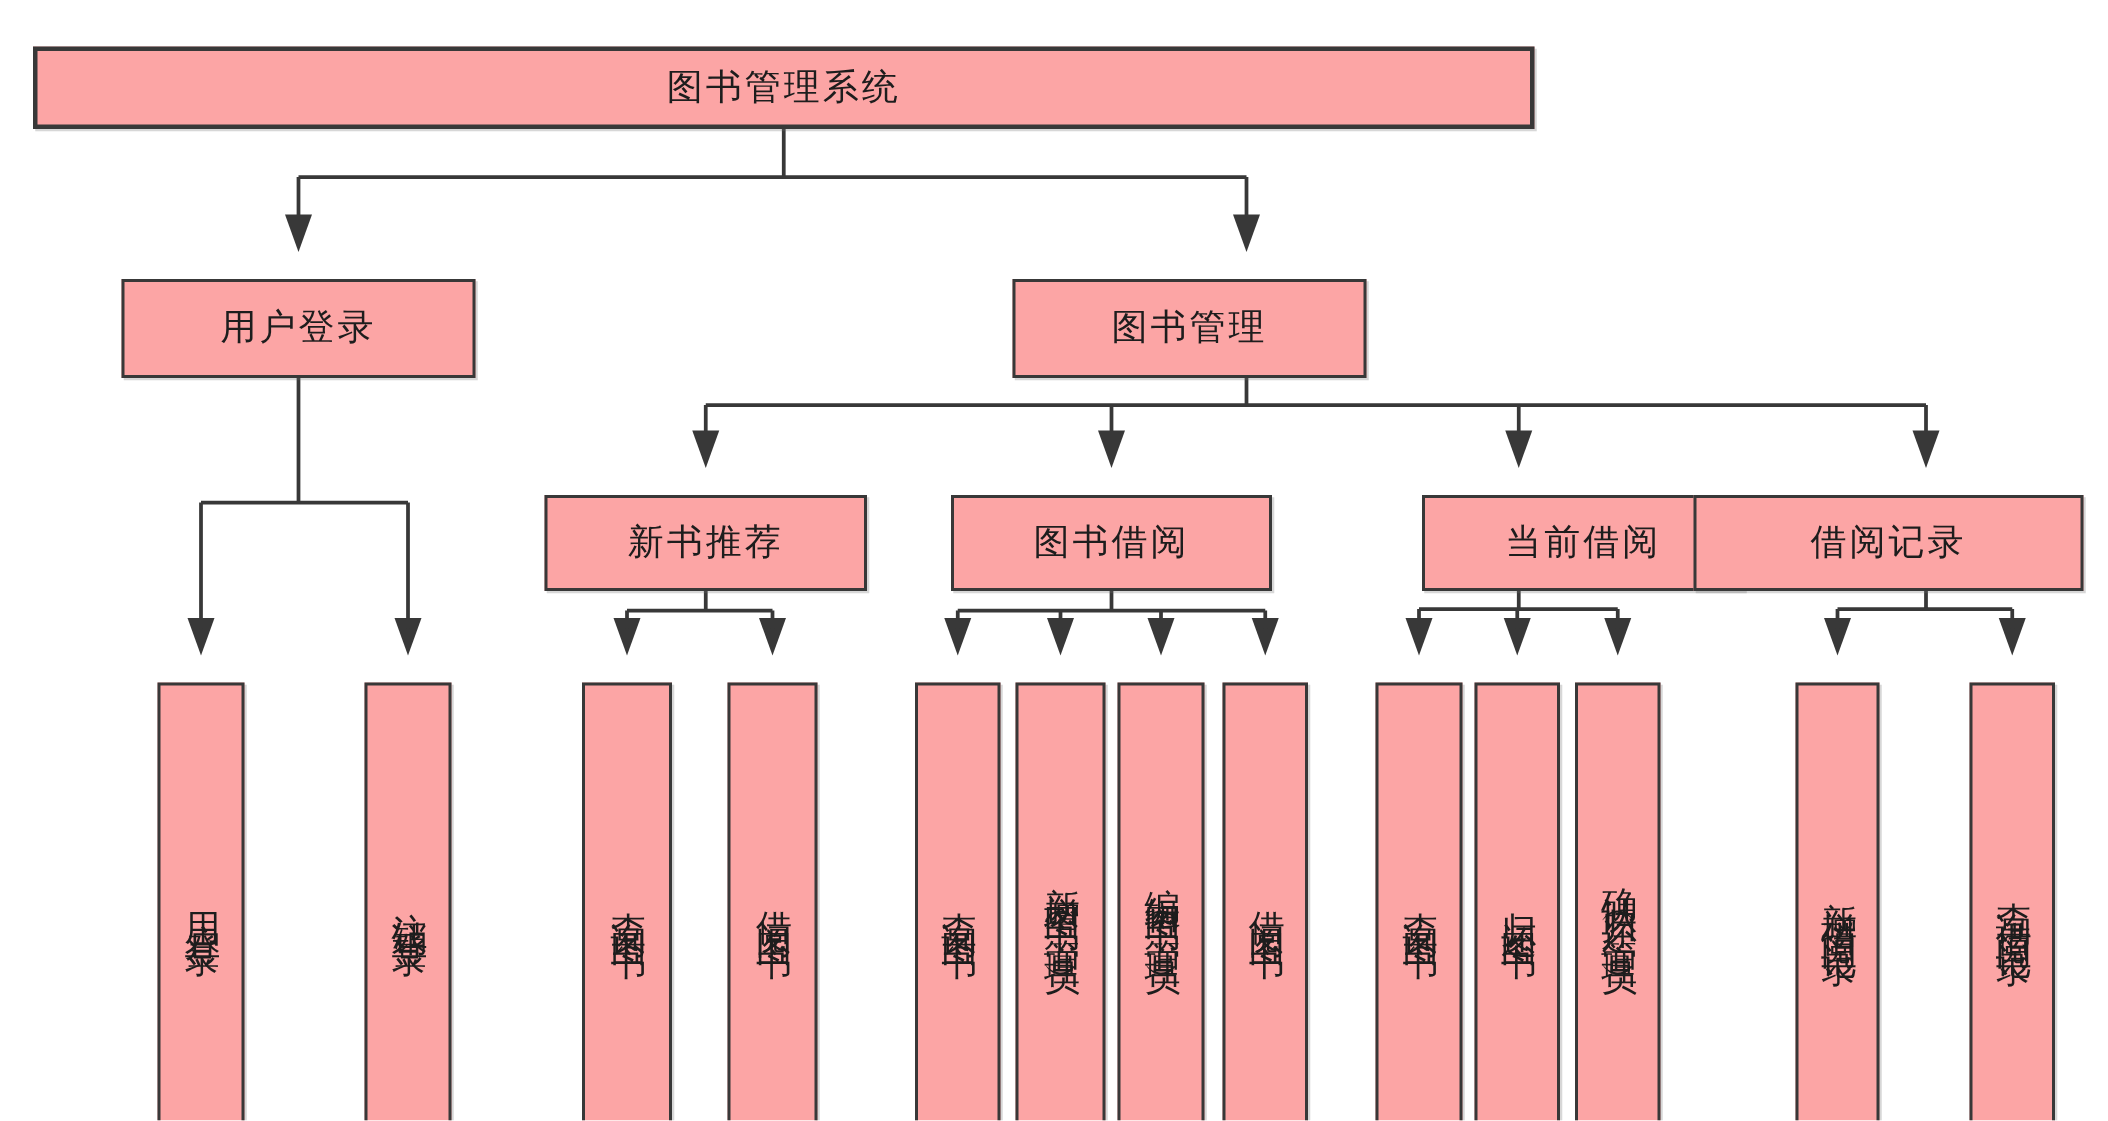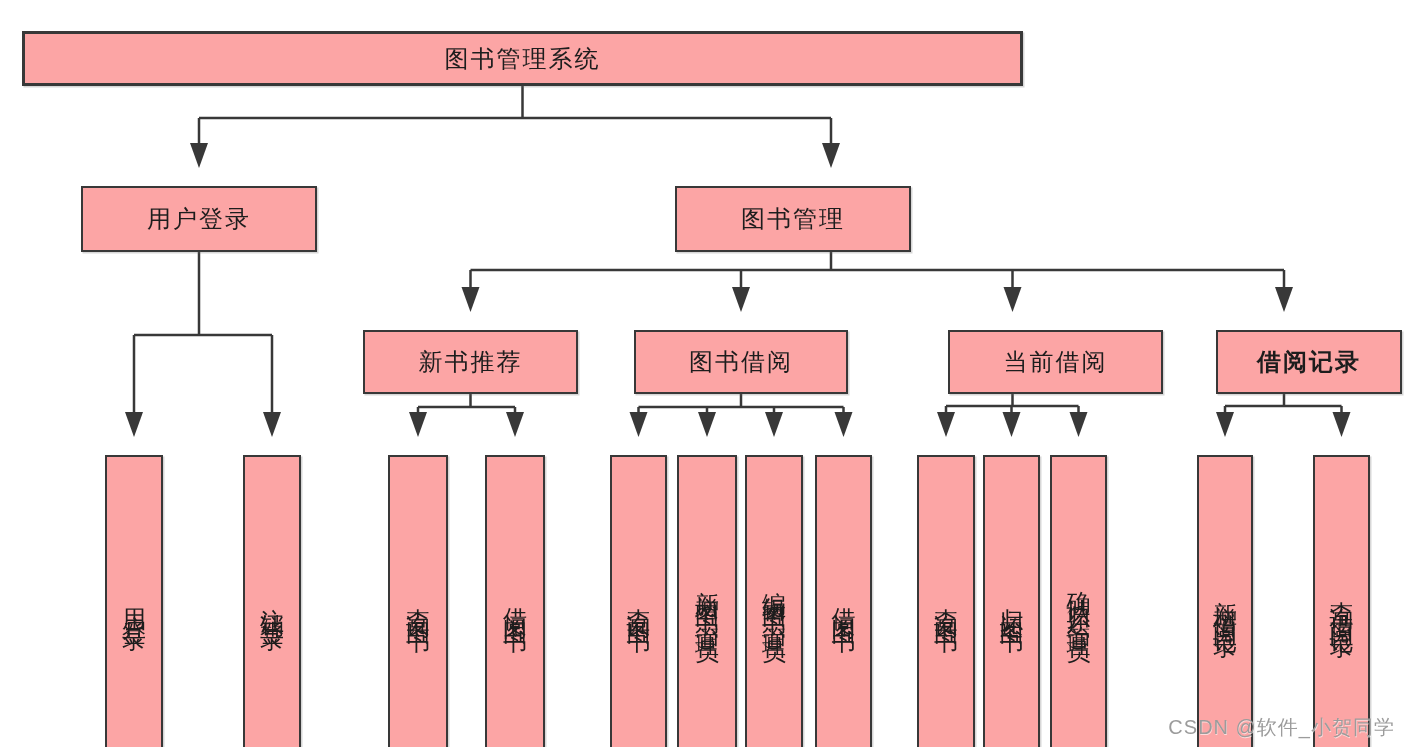--- a/index.html
+++ b/index.html
@@ -96,21 +96,21 @@
       </div>
       <div class="node h" style="left: 363px; top: 312px; width: 215px; height: 64px;">
         <span>新书推荐</span>
       </div>
       <div class="node h" style="left: 634px; top: 312px; width: 214px; height: 64px;">
         <span>图书借阅</span>
       </div>
       <div class="node h" style="left: 948px; top: 312px; width: 215px; height: 64px;">
         <span>当前借阅</span>
       </div>
-      <div class="node h" style="left: 1216px; top: 312px; width: 186px; height: 64px; font-weight: bold;">
+      <div class="node h" style="left: 1129px; top: 312px; width: 260px; height: 64px;">
         <span>借阅记录</span>
       </div>
       <div class="node v" style="left: 105px; top: 437px; width: 58px; height: 296px;">
         <span>用户登录</span>
       </div>
       <div class="node v" style="left: 243px; top: 437px; width: 58px; height: 296px;">
         <span>注销登录</span>
       </div>
       <div class="node v" style="left: 388px; top: 437px; width: 60px; height: 296px;">
         <span>查询图书</span>
@@ -139,16 +139,13 @@
       <div class="node v" style="left: 1050px; top: 437px; width: 57px; height: 296px;">
         <span>确认归还（管理员）</span>
       </div>
       <div class="node v" style="left: 1197px; top: 437px; width: 56px; height: 296px;">
         <span>新增借阅记录</span>
       </div>
       <div class="node v" style="left: 1313px; top: 437px; width: 57px; height: 296px;">
         <span>查询借阅记录</span>
       </div>
     </div>
-  <div id="watermark">
-    <span>CSDN @软件_小贺同学</span>
-  </div>
 </div>
 
 </body></html>

